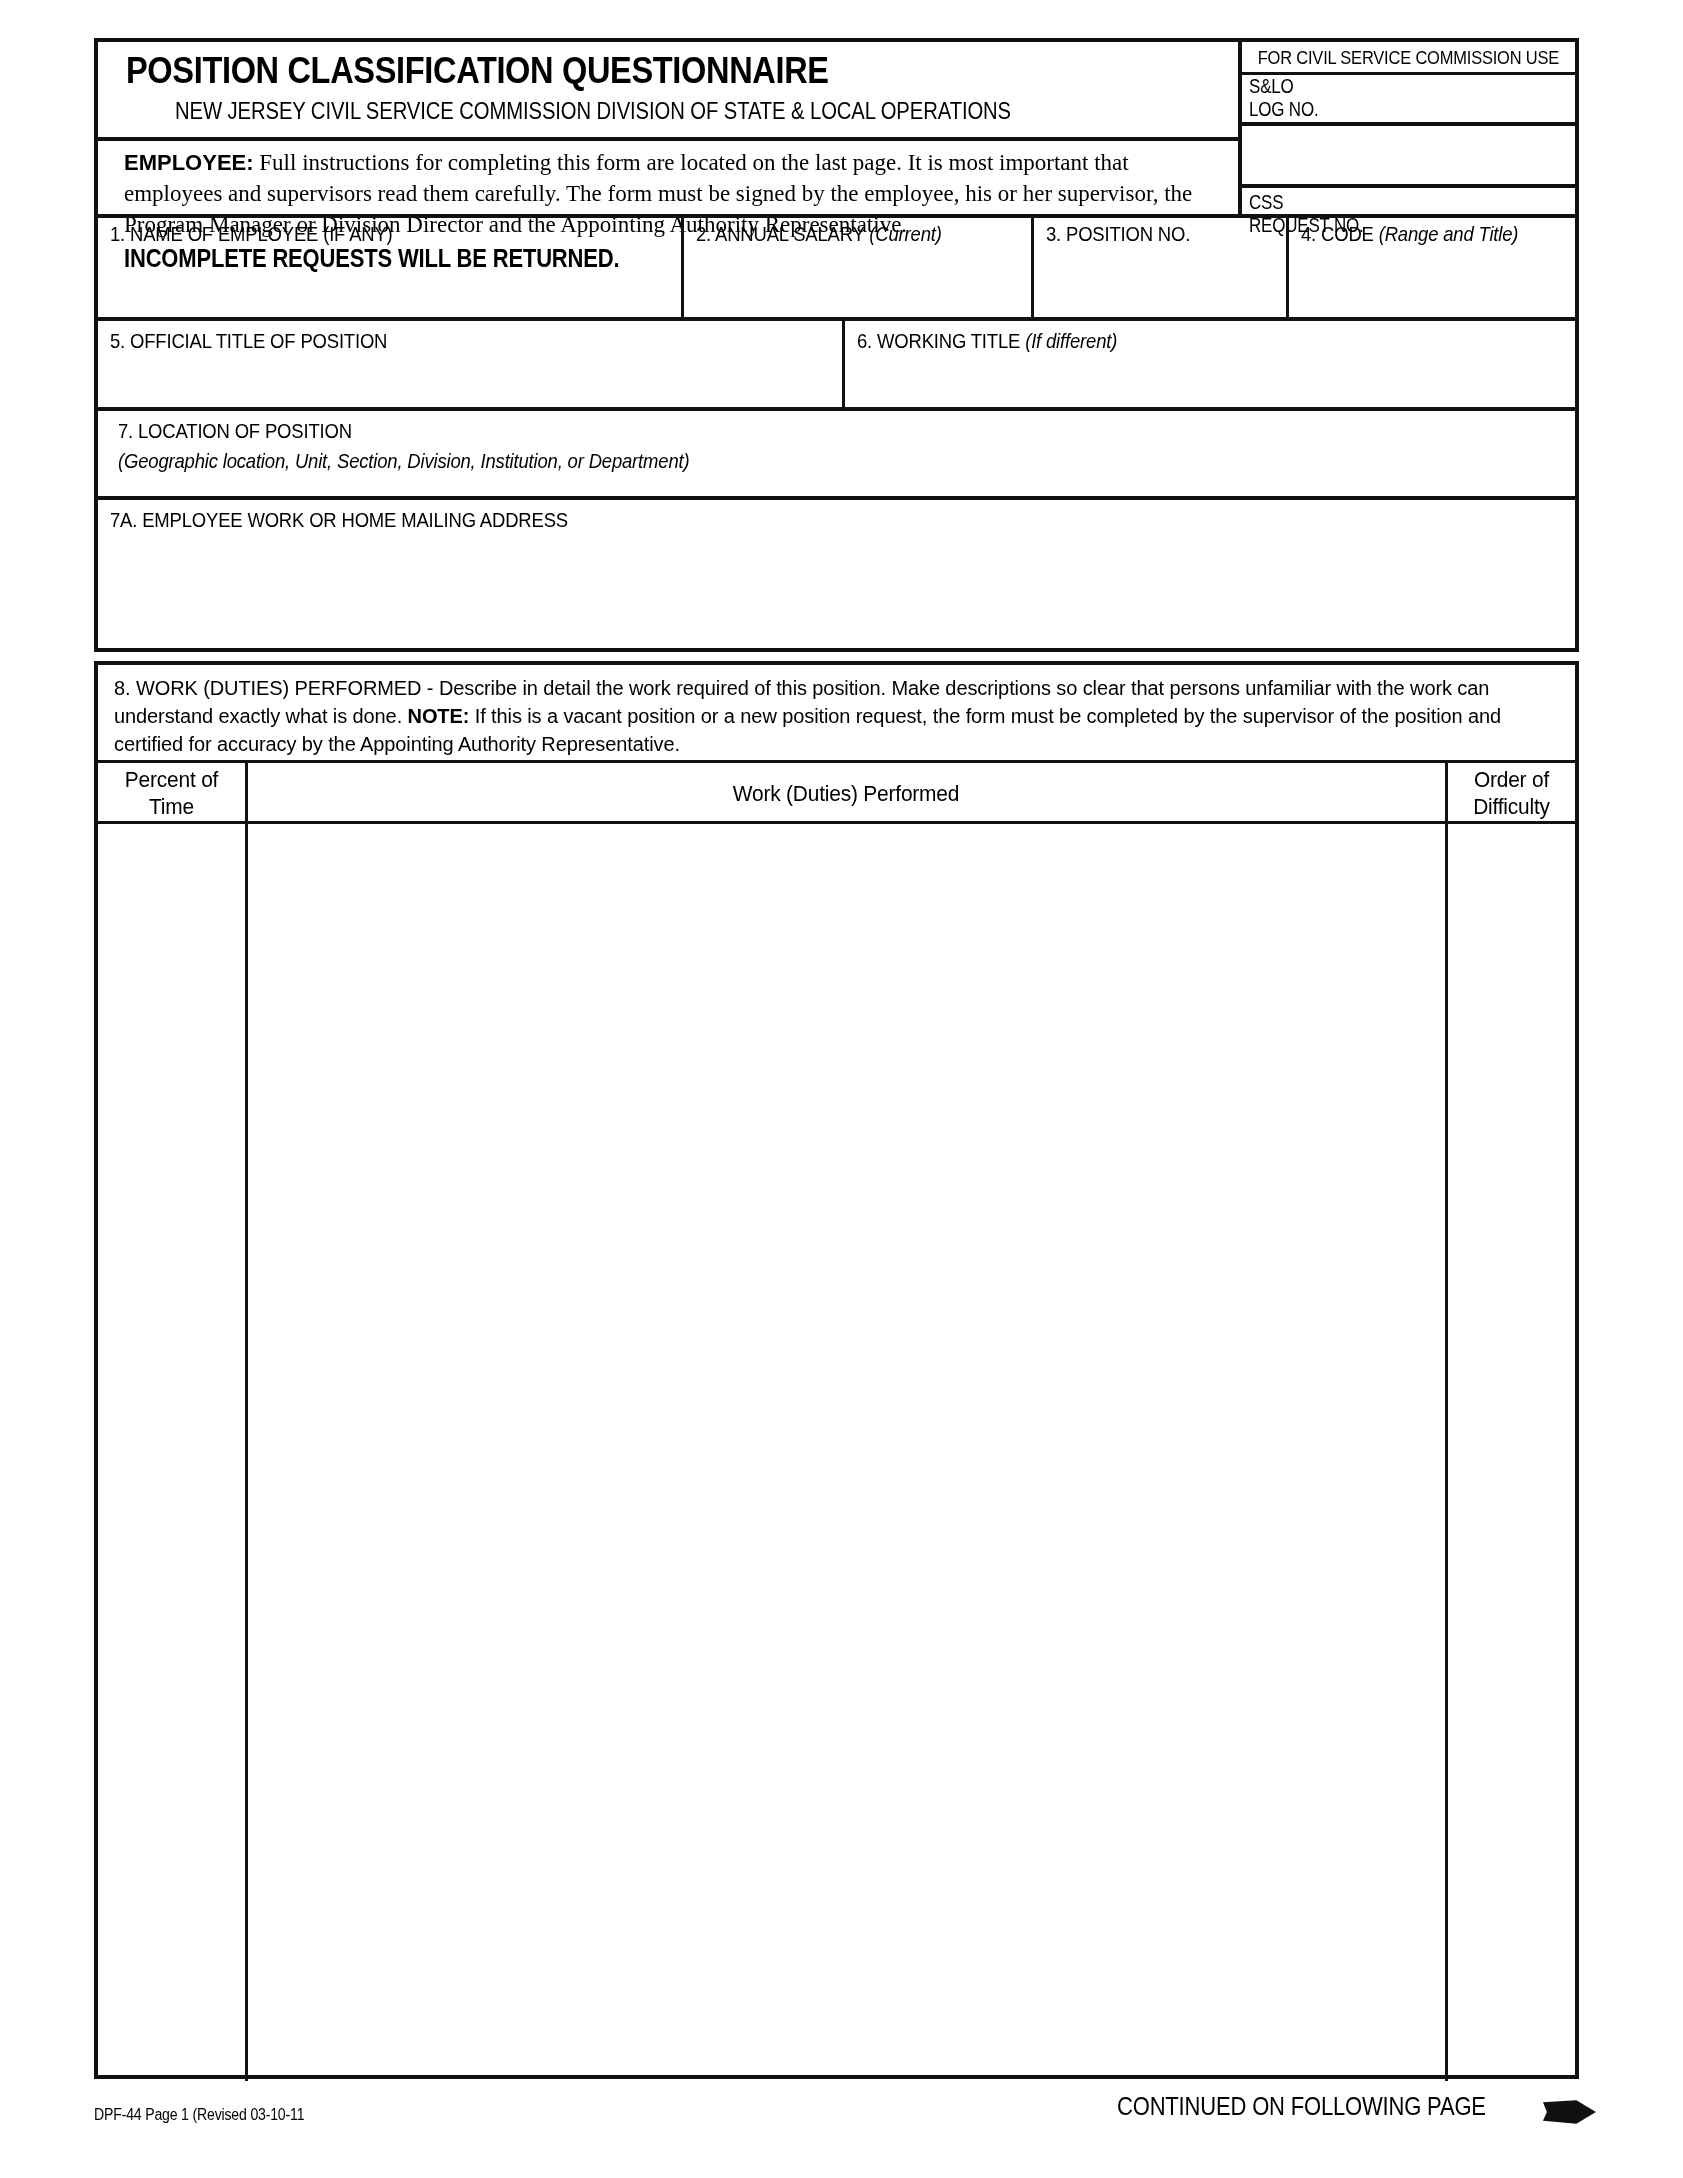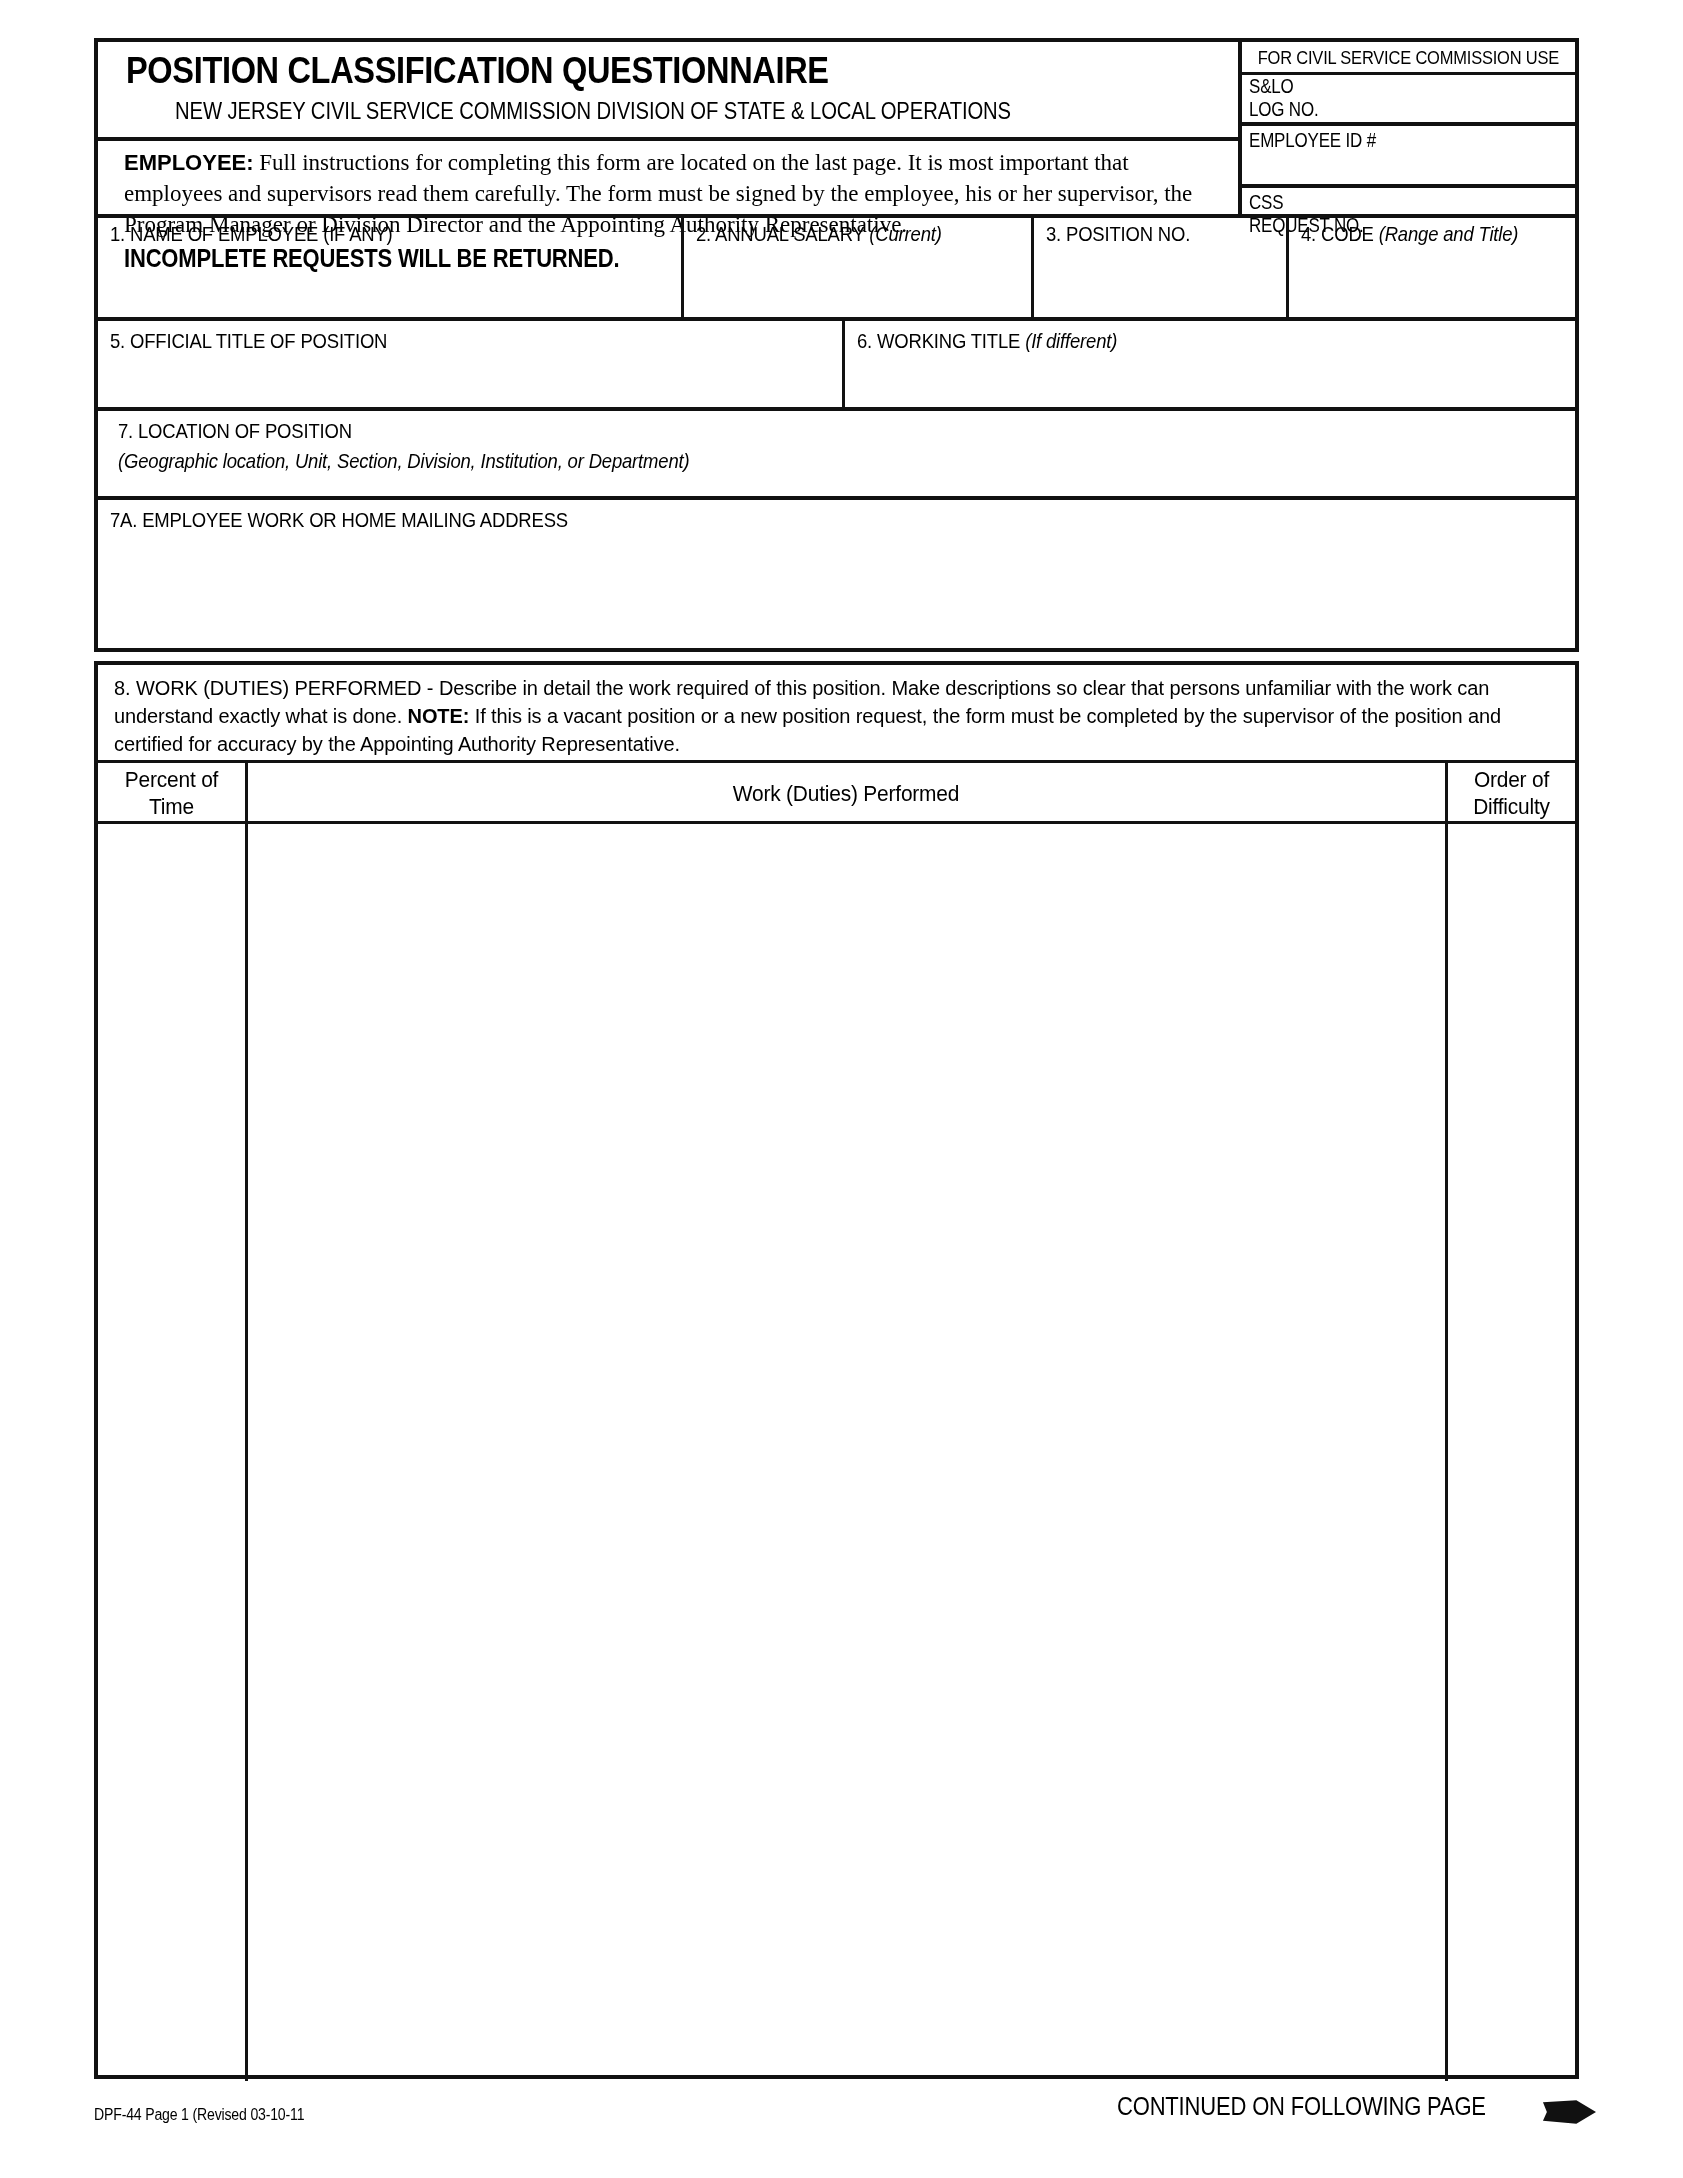--- a/index.html
+++ b/index.html
@@ -198,23 +198,20 @@
     <div style="position:absolute; left:1143px; top:0; width:334px; height:168px;text-decoration:underline;">
       <div class="cs-head cond" style="transform:scaleX(0.9); transform-origin:center center;">FOR CIVIL SERVICE COMMISSION USE</div>
       <div class="hline" style="left:0; top:30px; width:334px;"></div>
 
       <div style="position:absolute; left:0; top:30px; width:334px; height:50px;">
         <div class="cs-label cond" style="top:2px;">S&amp;LO</div>
         <div class="cs-label cond" style="top:25px;">LOG NO.</div>
       </div>
       <div class="hline-thick" style="left:0; top:80px; width:334px;"></div>
 
-      <div style="position:absolute; left:0; top:84px; width:334px; height:57px;">
-        <div class="cs-label cond" style="top:2px;">EMPLOYEE ID #</div>
-      </div>
       <div class="hline-thick" style="left:0; top:142px; width:334px;"></div>
 
       <div style="position:absolute; left:0; top:146px; width:334px; height:59px;">
         <div class="cs-label cond" style="top:2px;">CSS</div>
         <div class="cs-label cond" style="top:25px;">REQUEST NO.</div>
       </div>
     </div>
 
     <div class="vline" style="left:1140px; top:172px; width:4px; height:0px;"></div>
 

